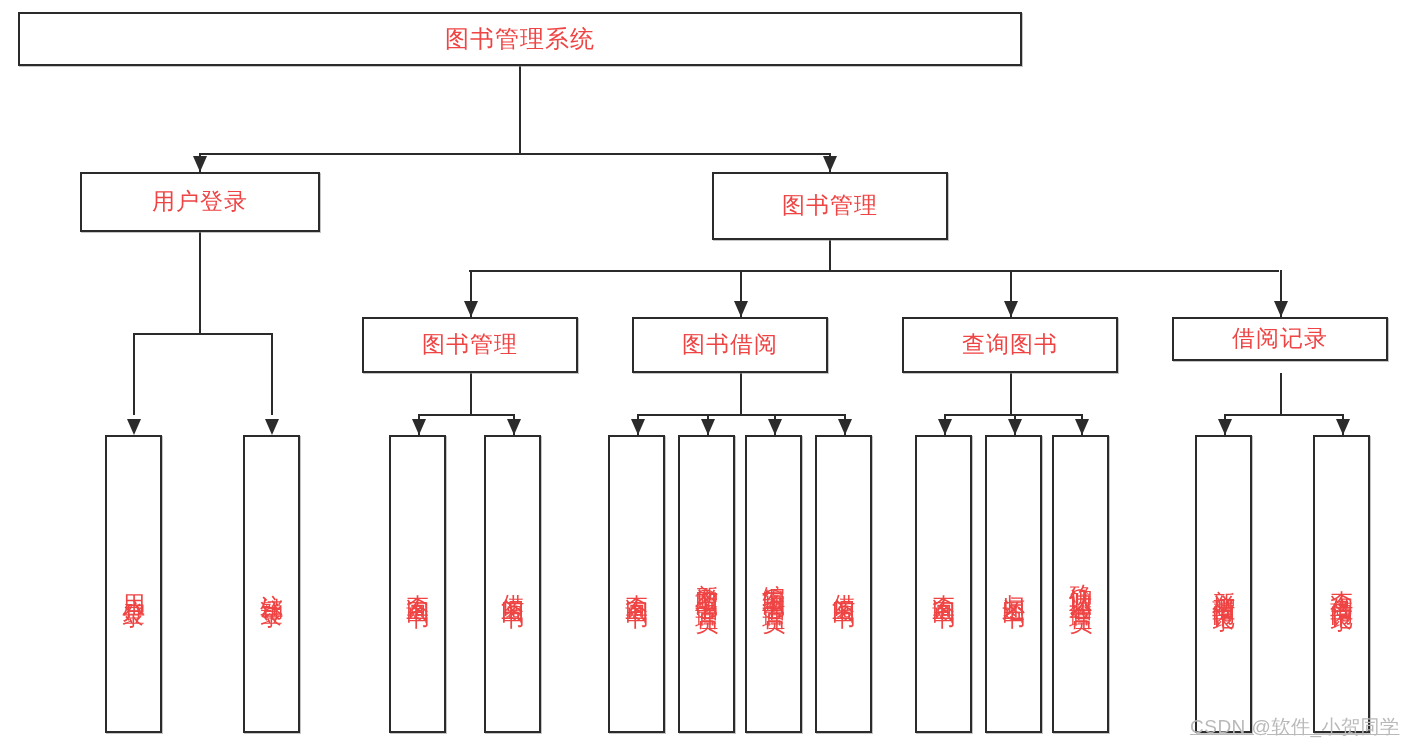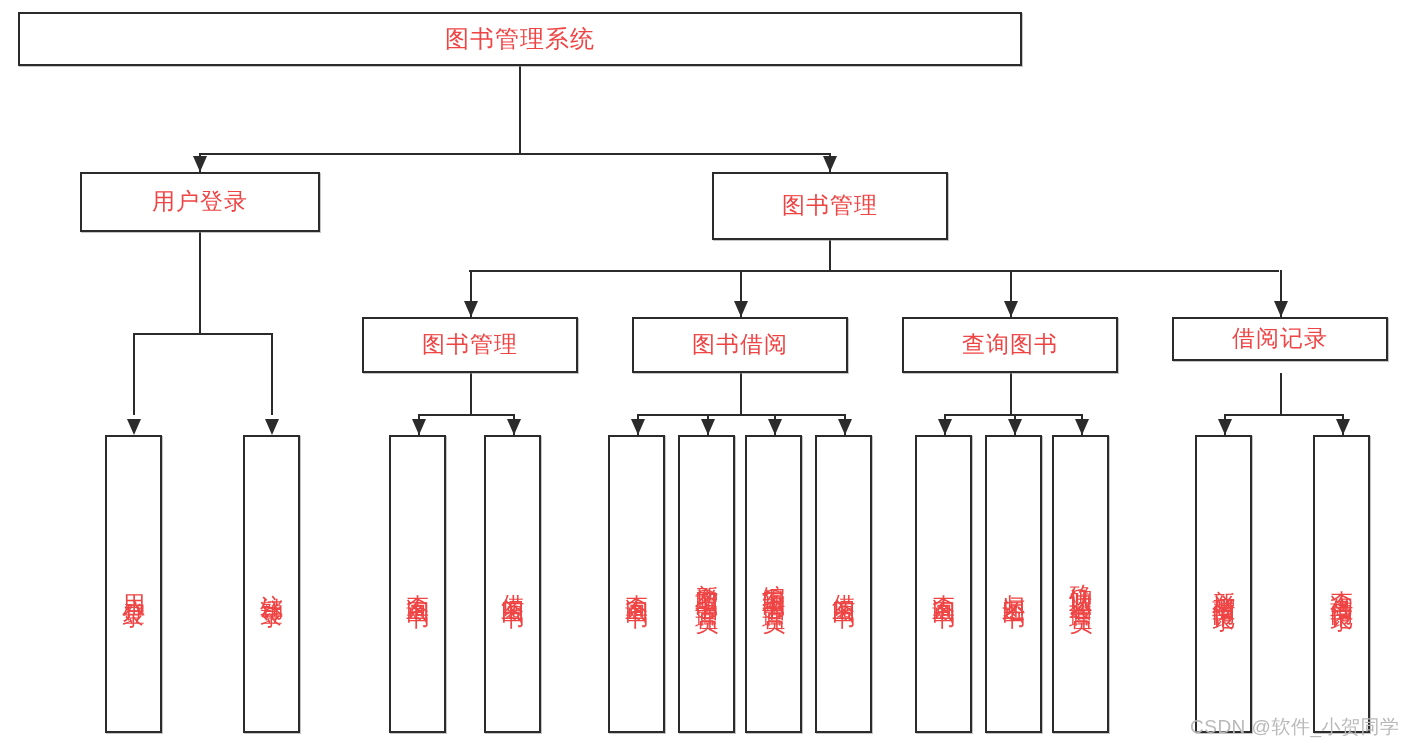--- a/index.html
+++ b/index.html
@@ -145,21 +145,21 @@
       </div>
       <div class="node horiz" style="left: 80px; top: 172px; width: 240px; height: 60px;">
         <span class="vlabel">用户登录</span>
       </div>
       <div class="node horiz" style="left: 712px; top: 172px; width: 236px; height: 68px;">
         <span class="vlabel">图书管理</span>
       </div>
       <div class="node horiz" style="left: 362px; top: 317px; width: 216px; height: 56px;">
         <span class="vlabel">图书管理</span>
       </div>
-      <div class="node horiz" style="left: 632px; top: 317px; width: 216px; height: 56px;">
+      <div class="node horiz" style="left: 632px; top: 317px; width: 196px; height: 56px;">
         <span class="vlabel">图书借阅</span>
       </div>
       <div class="node horiz" style="left: 902px; top: 317px; width: 216px; height: 56px;">
         <span class="vlabel">查询图书</span>
       </div>
       <div class="node horiz" style="left: 1172px; top: 317px; width: 216px; height: 44px;">
         <span class="vlabel">借阅记录</span>
       </div>
       <div class="node vert" style="left: 105px; top: 435px; width: 57px; height: 298px;">
         <span class="vlabel">用户登录</span>
@@ -195,14 +195,14 @@
         <span class="vlabel">确认归还（管理员）</span>
       </div>
       <div class="node vert" style="left: 1195px; top: 435px; width: 57px; height: 298px;">
         <span class="vlabel">新增借阅记录</span>
       </div>
       <div class="node vert" style="left: 1313px; top: 435px; width: 57px; height: 298px;">
         <span class="vlabel">查询借阅记录</span>
       </div>
     </div>
 
-  <div class="watermark" style="left: 1190px; top: 714px;">CSDN @软件_小贺同学</div>
+  <div class="watermark" style="left: 1190px; top: 714px; text-decoration: underline;">CSDN @软件_小贺同学</div>
 </div>
 
 </body></html>

